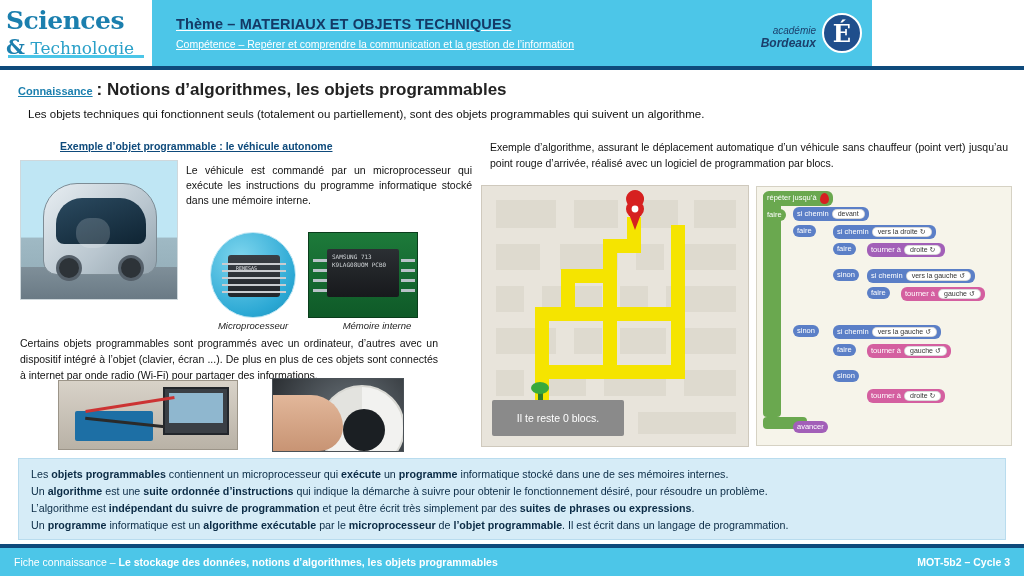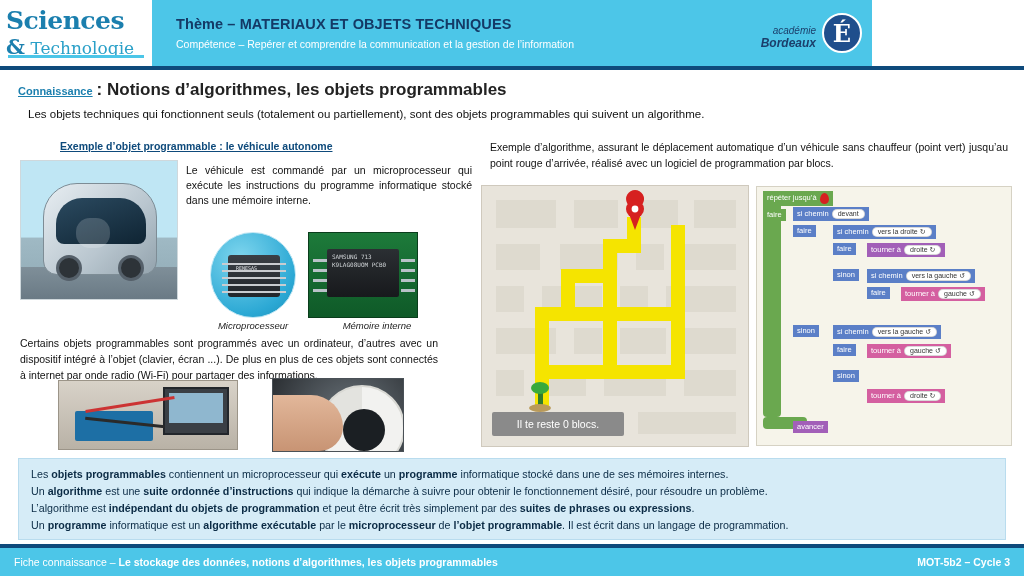--- a/index.html
+++ b/index.html
@@ -35,21 +35,21 @@
     font-family:"DejaVu Serif", serif;
     font-size:17px; color:#2aa0c8;
     line-height:1.1; margin-top:2px;
   }
   .logo-tech .amp { font-size:21px; color:#1b7fae; font-weight:bold; }
   .logo-underline {
     position:absolute; left:8px; bottom:8px; width:136px; height:3px;
     background:#4cc6e8;
   }
   .header-texts {
-    flex:1; padding-left:24px; color:#ffffff;
+    flex:1; padding-left:24px; color:#ffffff;text-decoration:underline;
   }
   .header-theme {
     font-size:14.5px; font-weight:bold; color:#143a66;
     letter-spacing:0.1px;
   }
   .header-comp {
     font-size:10.5px; color:#ffffff; margin-top:6px;
   }
   .academie {
     width:150px; height:66px; position:relative;
@@ -208,34 +208,34 @@
   .algo-text {
     position:absolute; left:490px; top:140px; width:518px;
     font-size:10.5px; color:#111111; line-height:1.5; text-align:justify;
   }
   .maze {
     position:absolute; left:481px; top:185px; width:268px; height:262px;
     background:#e8e4db; border:1px solid #cfc9bd;
   }
   .maze svg { position:absolute; left:0; top:0; }
   .maze-status {
-    position:absolute; left:10px; bottom:10px; width:132px; height:24px;
+    position:absolute; left:10px; bottom:10px; width:132px; height:36px;
     background:#8a8a8a; color:#ffffff;
     display:flex; align-items:center; justify-content:center;
     font-size:10.5px; border-radius:2px;
   }
 
   
   .blocks {
     position:absolute; left:756px; top:186px; width:256px; height:260px;
     background:#f6f4ea; border:1px solid #d6d2c4;
   }
   .blk {
     position:absolute; font-size:7.5px; color:#ffffff;
-    border-radius:0; padding:2px 4px; white-space:nowrap;
+    border-radius:6px; padding:2px 4px; white-space:nowrap;
     display:flex; align-items:center; gap:3px;
     line-height:1.1;
   }
   .blk .pill {
     background:#ffffff; color:#333; border-radius:7px; padding:0px 5px;
     font-size:7px; border:1px solid rgba(0,0,0,0.15);
   }
   .c-repeat { background:#6aa84f; }
   .c-blue   { background:#5b7fc7; }
   .c-purple { background:#a25fb8; }
@@ -499,21 +499,21 @@
 </div>
 
 <div class="summary">
   <div>
     <span>Les </span><b>objets programmables</b><span> contiennent un microprocesseur qui </span><b>exécute</b><span> un </span><b>programme</b><span> informatique stocké dans une de ses mémoires internes.</span>
   </div>
   <div>
     <span>Un </span><b>algorithme</b><span> est une </span><b>suite ordonnée d’instructions</b><span> qui indique la démarche à suivre pour obtenir le fonctionnement désiré, pour résoudre un problème.</span>
   </div>
   <div>
-    <span>L’algorithme est </span><b>indépendant du objets de programmation</b><span> et peut être écrit très simplement par des </span><b>suites de phrases ou expressions</b><span>.</span>
+    <span>L’algorithme est </span><b>indépendant du suivre de programmation</b><span> et peut être écrit très simplement par des </span><b>suites de phrases ou expressions</b><span>.</span>
   </div>
   <div>
     <span>Un </span><b>programme</b><span> informatique est un </span><b>algorithme exécutable</b><span> par le </span><b>microprocesseur</b><span> de </span><b>l’objet programmable</b><span>. Il est écrit dans un langage de programmation.</span>
   </div>
 </div>
 
 <div class="footer-rule"></div>
 <div class="footer">
   <div>
     <span>Fiche connaissance – </span><span class="bold">Le stockage des données, notions  d’algorithmes, les objets programmables</span>

